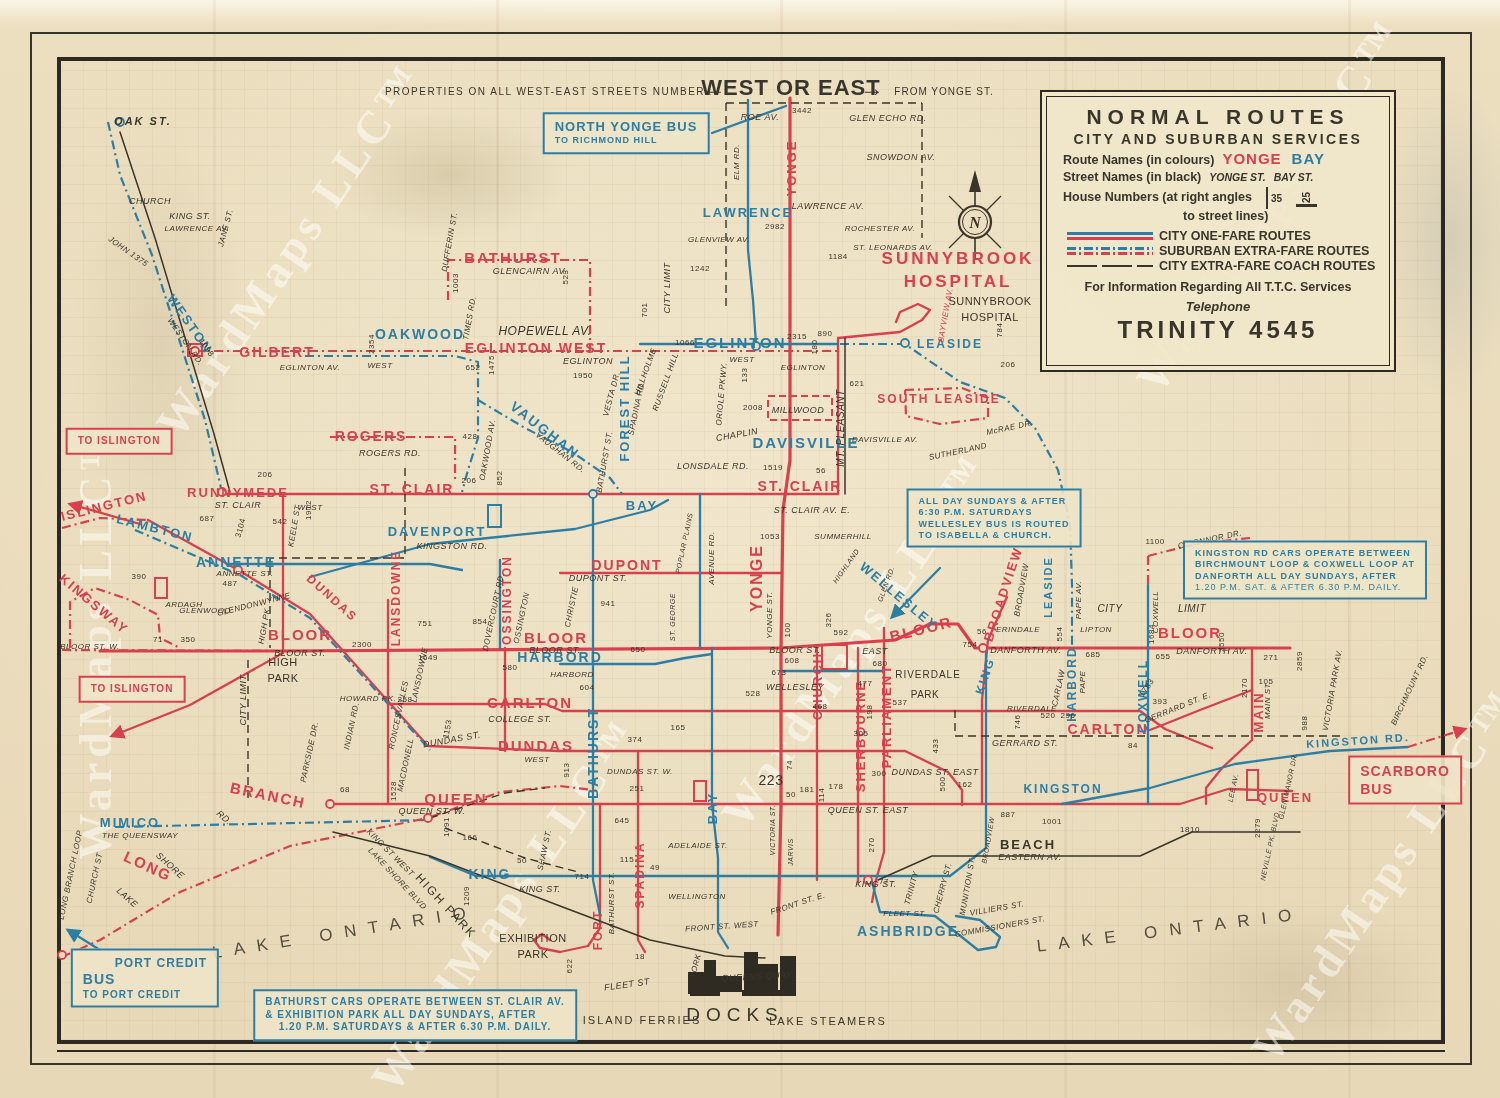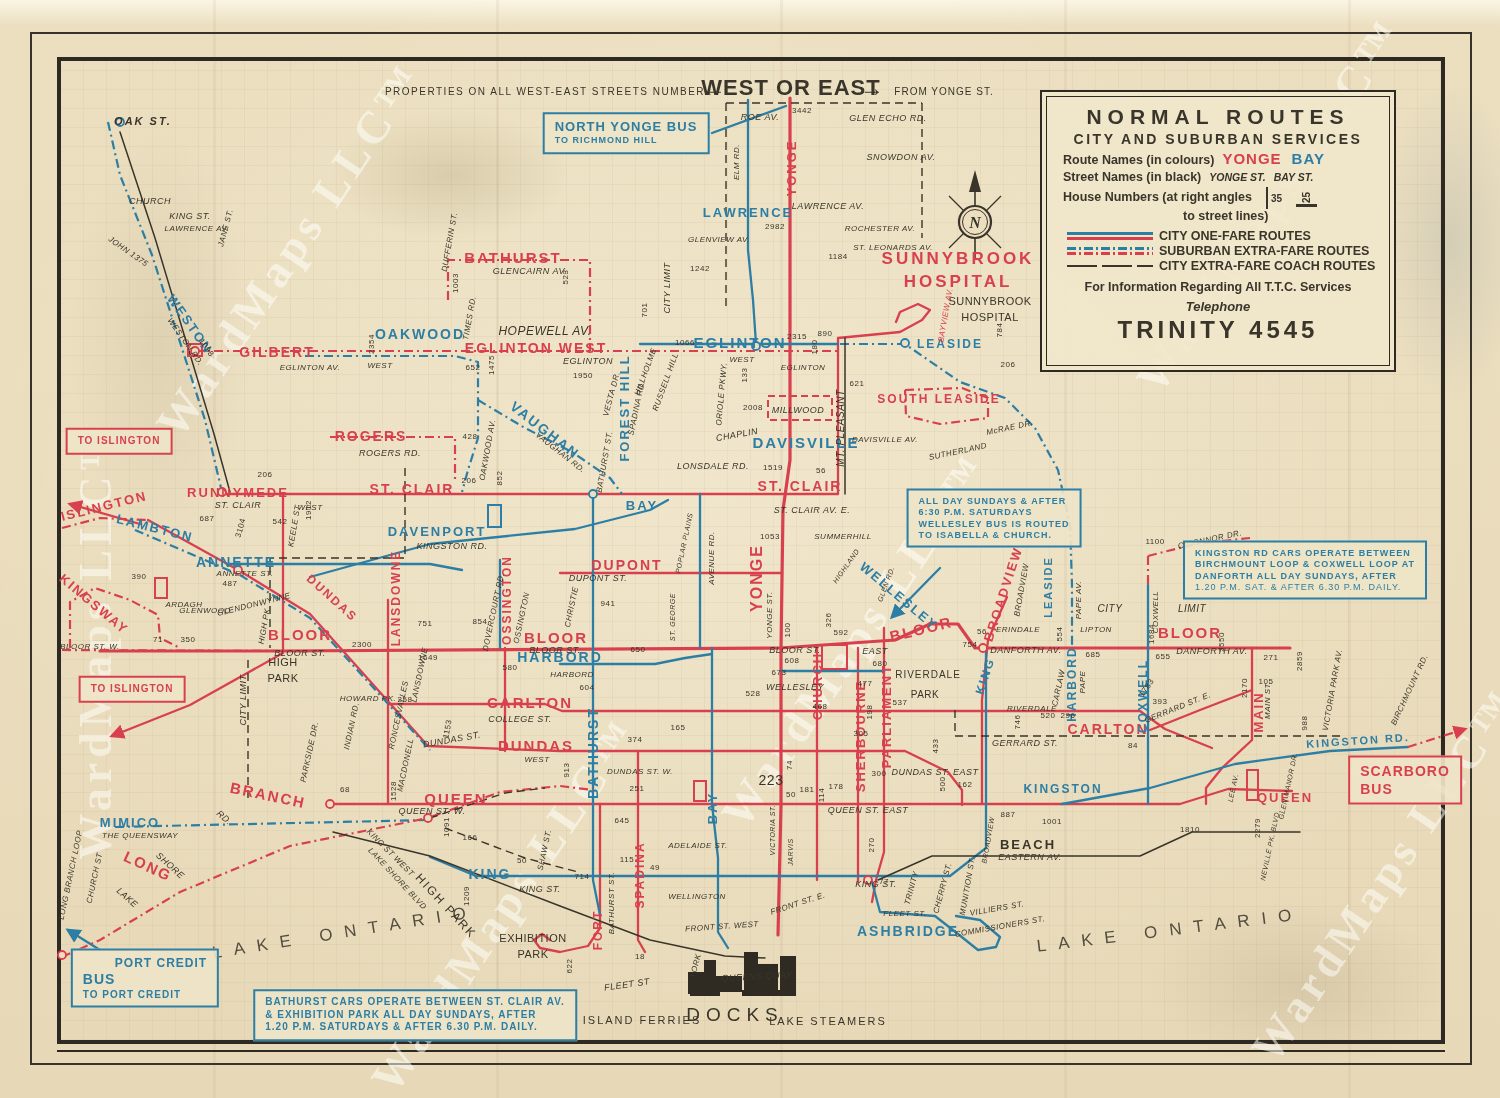--- a/index.html
+++ b/index.html
@@ -544,21 +544,21 @@
       </div>
       <div class="note-box" style="left: 1305px; top: 570px; color: rgb(45, 126, 164); border-color: rgb(45, 126, 164);">
         <div style="font-size: 9px; font-weight: 700;">KINGSTON RD CARS OPERATE BETWEEN</div>
         <div style="font-size: 9px; font-weight: 700;">BIRCHMOUNT LOOP &amp; COXWELL LOOP AT</div>
         <div style="font-size: 9px; font-weight: 700;">DANFORTH ALL DAY SUNDAYS, AFTER</div>
         <div style="font-size: 9px; font-weight: 400;">1.20 P.M. SAT. &amp; AFTER 6.30 P.M. DAILY.</div>
       </div>
       <div class="note-box" style="left: 415px; top: 1015px; color: rgb(45, 126, 164); border-color: rgb(45, 126, 164);">
         <div style="font-size: 10px; font-weight: 700;">BATHURST CARS OPERATE BETWEEN ST. CLAIR AV.</div>
         <div style="font-size: 10px; font-weight: 700;">&amp; EXHIBITION PARK ALL DAY SUNDAYS, AFTER</div>
-        <div style="font-size: 10px; font-weight: 700;">1.20 P.M. SATURDAYS &amp; AFTER 6.30 P.M. DAILY.</div>
+        <div style="font-size: 10px; font-weight: 700; text-align: center;">1.20 P.M. SATURDAYS &amp; AFTER 6.30 P.M. DAILY.</div>
       </div>
       <div class="note-box" style="left: 145px; top: 978px; color: rgb(45, 126, 164); border-color: rgb(45, 126, 164);">
         <div style="font-size: 12px; font-weight: 700; margin-left: 32px;">PORT CREDIT</div>
         <div style="font-size: 14px; font-weight: 700;">BUS</div>
         <div style="font-size: 10px; font-weight: 600;">TO PORT CREDIT</div>
       </div>
       <div class="note-box" style="left: 1405px; top: 780px; color: rgb(216, 64, 78); border-color: rgb(216, 64, 78);">
         <div style="font-size: 14px; font-weight: 700;">SCARBORO</div>
         <div style="font-size: 14px; font-weight: 700;">BUS</div>
       </div>

